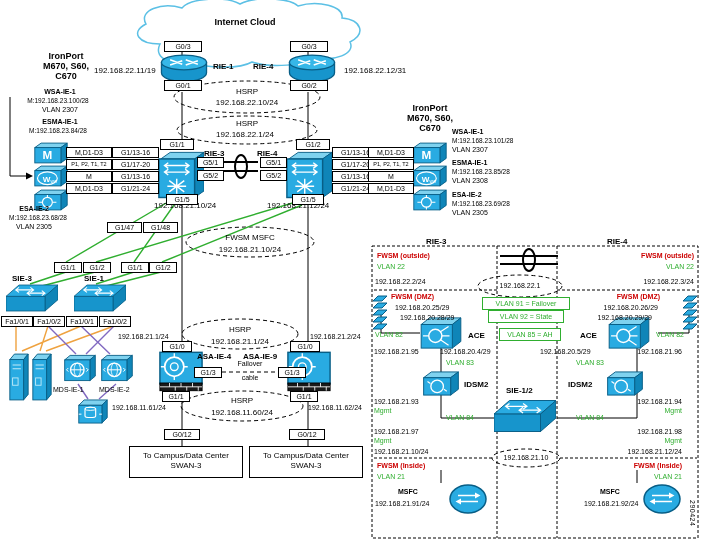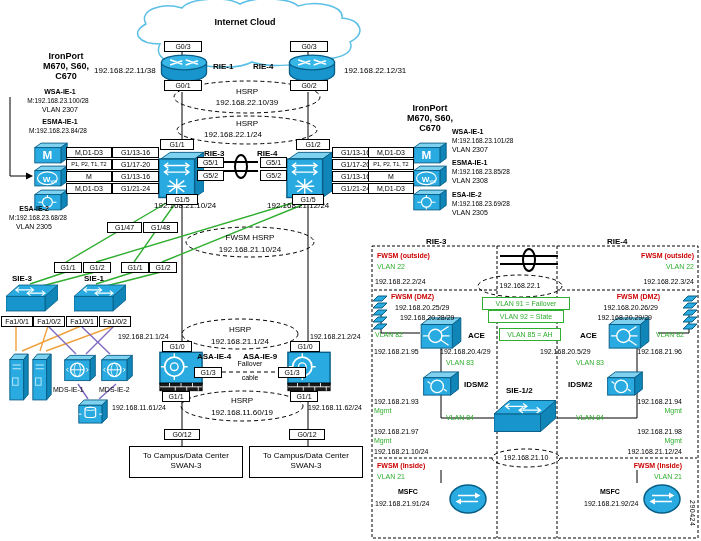--- a/index.html
+++ b/index.html
@@ -222,28 +222,28 @@
   <use href="#flatsw" x="494" y="398" width="62" height="36"></use>
   <use href="#msfc" x="448" y="483" width="40" height="32"></use>
   <use href="#msfc" x="642" y="483" width="40" height="32"></use>
 </svg>
 
 <div class="lbl bold ctr" style="left:195px;top:18px;width:100px;font-size:9px">Internet Cloud</div>
 <div class="pb" style="left:164px;top:41px;width:36px">G0/3</div>
 <div class="pb" style="left:290px;top:41px;width:36px">G0/3</div>
 <div class="lbl bold" style="left:213px;top:62px">RIE-1</div>
 <div class="lbl bold" style="left:253px;top:62px">RIE-4</div>
-<div class="lbl" style="left:94px;top:66px">192.168.22.11/38</div>
+<div class="lbl" style="left:94px;top:66px">192.168.22.11/19</div>
 <div class="lbl" style="left:344px;top:66px">192.168.22.12/31</div>
 <div class="pb" style="left:164px;top:80px;width:36px">G0/1</div>
 <div class="pb" style="left:290px;top:80px;width:36px">G0/2</div>
 <div class="lbl ctr" style="left:207px;top:87px;width:80px">HSRP</div>
-<div class="lbl ctr" style="left:202px;top:98px;width:90px">192.168.22.10/39</div>
+<div class="lbl ctr" style="left:202px;top:98px;width:90px">192.168.22.10/24</div>
 <div class="lbl ctr" style="left:207px;top:119px;width:80px">HSRP</div>
-<div class="lbl ctr" style="left:188px;top:130px;width:90px">192.168.22.1/24</div>
+<div class="lbl ctr" style="left:200px;top:130px;width:90px">192.168.22.1/24</div>
 
 <div class="pb" style="left:160px;top:139px;width:32px">G1/1</div>
 <div class="pb" style="left:296px;top:139px;width:32px">G1/2</div>
 <div class="lbl bold" style="left:204px;top:149px">RIE-3</div>
 <div class="lbl bold" style="left:257px;top:149px">RIE-4</div>
 <div class="pb" style="left:197px;top:157px;width:25px">G5/1</div>
 <div class="pb" style="left:197px;top:170px;width:25px">G5/2</div>
 <div class="pb" style="left:260px;top:157px;width:25px">G5/1</div>
 <div class="pb" style="left:260px;top:170px;width:25px">G5/2</div>
 
@@ -262,21 +262,21 @@
 <div class="pb" style="left:332px;top:183px;width:45px">G1/21-24</div>
 <div class="pb" style="left:368px;top:147px;width:44px">M,D1-D3</div>
 <div class="pb pb6" style="left:368px;top:159px;width:44px">P1, P2, T1, T2</div>
 <div class="pb" style="left:368px;top:171px;width:44px">M</div>
 <div class="pb" style="left:368px;top:183px;width:44px">M,D1-D3</div>
 
 <div class="pb" style="left:166px;top:194px;width:30px">G1/5</div>
 <div class="pb" style="left:292px;top:194px;width:30px">G1/5</div>
 <div class="lbl" style="left:154px;top:201px">192.168.21.10/24</div>
 <div class="lbl" style="left:267px;top:201px">192.168.21.12/24</div>
-<div class="lbl ctr" style="left:210px;top:233px;width:80px">FWSM HSRP</div>
+<div class="lbl ctr" style="left:210px;top:233px;width:80px">FWSM MSFC</div>
 <div class="lbl ctr" style="left:205px;top:245px;width:90px">192.168.21.10/24</div>
 <div class="pb" style="left:107px;top:222px;width:33px">G1/47</div>
 <div class="pb" style="left:143px;top:222px;width:33px">G1/48</div>
 
 <div class="lbl bold ctr" style="left:26px;top:52px;width:80px;font-size:9px">IronPort</div>
 <div class="lbl bold ctr" style="left:26px;top:62px;width:80px;font-size:9px">M670, S60,</div>
 <div class="lbl bold ctr" style="left:26px;top:72px;width:80px;font-size:9px">C670</div>
 <div class="lbl bold ctr t7" style="left:14px;top:88px;width:92px">WSA-IE-1</div>
 <div class="lbl ctr t65" style="left:8px;top:97px;width:100px">M:192.168.23.100/28</div>
 <div class="lbl ctr t7" style="left:14px;top:106px;width:92px">VLAN 2307</div>
@@ -321,21 +321,21 @@
 <div class="lbl ctr" style="left:196px;top:337px;width:88px">192.168.21.1/24</div>
 <div class="lbl bold" style="left:197px;top:352px">ASA-IE-4</div>
 <div class="lbl bold" style="left:243px;top:352px">ASA-IE-9</div>
 <div class="pb" style="left:194px;top:367px;width:26px">G1/3</div>
 <div class="pb" style="left:278px;top:367px;width:26px">G1/3</div>
 <div class="lbl ctr t7" style="left:226px;top:360px;width:48px;background:#fff">Failover</div>
 <div class="lbl ctr t7" style="left:233px;top:374px;width:34px;background:#fff">cable</div>
 <div class="pb" style="left:162px;top:391px;width:26px">G1/1</div>
 <div class="pb" style="left:290px;top:391px;width:26px">G1/1</div>
 <div class="lbl ctr" style="left:202px;top:396px;width:80px">HSRP</div>
-<div class="lbl ctr" style="left:198px;top:408px;width:88px">192.168.11.60/19</div>
+<div class="lbl ctr" style="left:198px;top:408px;width:88px">192.168.11.60/24</div>
 <div class="lbl t7" style="left:112px;top:404px">192.168.11.61/24</div>
 <div class="lbl t7" style="left:308px;top:404px">192.168.11.62/24</div>
 <div class="pb" style="left:164px;top:429px;width:34px">G0/12</div>
 <div class="pb" style="left:289px;top:429px;width:34px">G0/12</div>
 <div class="bigbox" style="left:129px;top:446px;width:112px;height:26px">
   <div>To Campus/Data Center</div>
   <div>SWAN-3</div>
 </div>
 <div class="bigbox" style="left:249px;top:446px;width:112px;height:26px">
   <div>To Campus/Data Center</div>

